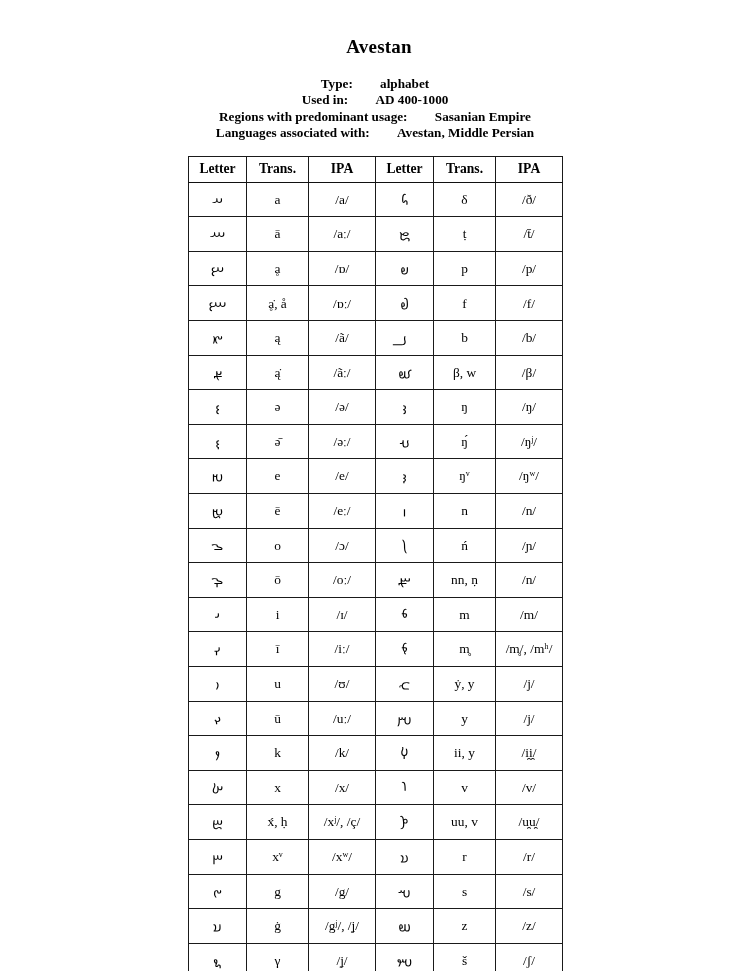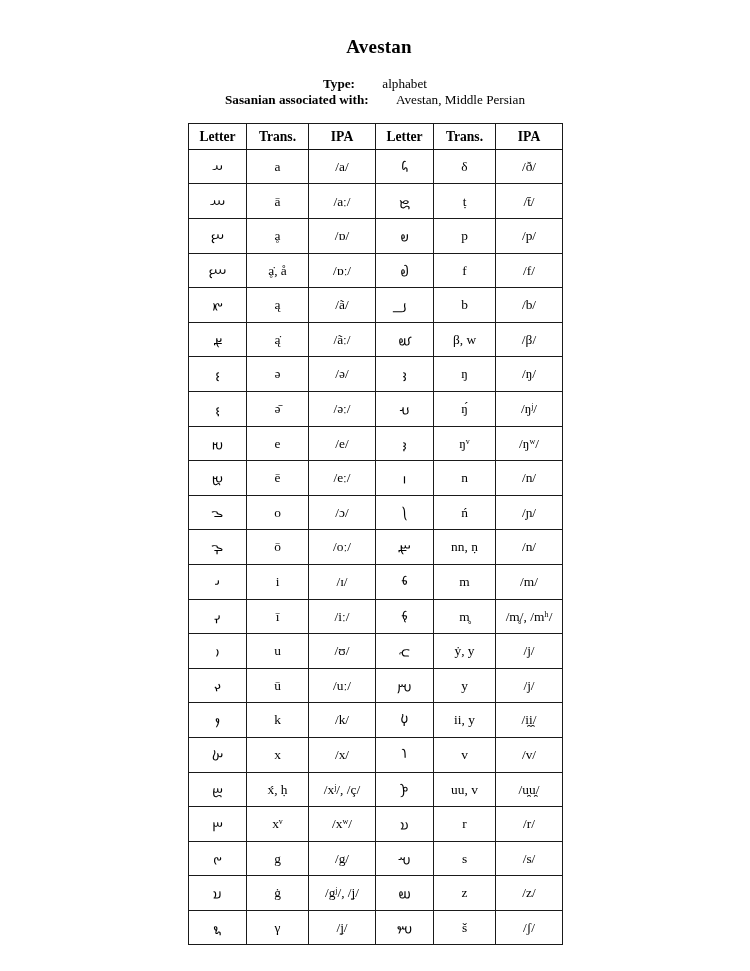--- a/index.html
+++ b/index.html
@@ -39,21 +39,21 @@
     margin: 0 0 14px 0;
   }
   .meta .line {
     white-space: nowrap;
   }
   .meta .lbl {
     font-weight: bold;
     font-family: Liberation Serif, serif;
   }
   .meta .val {
-    font-weight: normal;
+    font-weight: bold;
     margin-left: 24px;
   }
 
   .table-wrap {
     width: 374px;
     margin: 0 auto;
     margin-left: 188px;
   }
 
   table.alphabet {
@@ -111,21 +111,29 @@
 <div class="page">
 
   <h1 class="title">Avestan</h1>
 
   <div class="meta">
     <div class="line">
       <span class="lbl">Type:</span>
       <span class="val">alphabet</span>
     </div>
     <div class="line">
-      <span class="lbl">Sasanian associated with:</span>
+      <span class="lbl">Used in:</span>
+      <span class="val">AD 400-1000</span>
+    </div>
+    <div class="line">
+      <span class="lbl">Regions with predominant usage:</span>
+      <span class="val">Sasanian Empire</span>
+    </div>
+    <div class="line">
+      <span class="lbl">Languages associated with:</span>
       <span class="val">Avestan, Middle Persian</span>
     </div>
   </div>
 
   <div class="table-wrap">
     <table class="alphabet">
       <colgroup>
         <col class="c-letter">
           <col class="c-trans">
           <col class="c-ipa">

